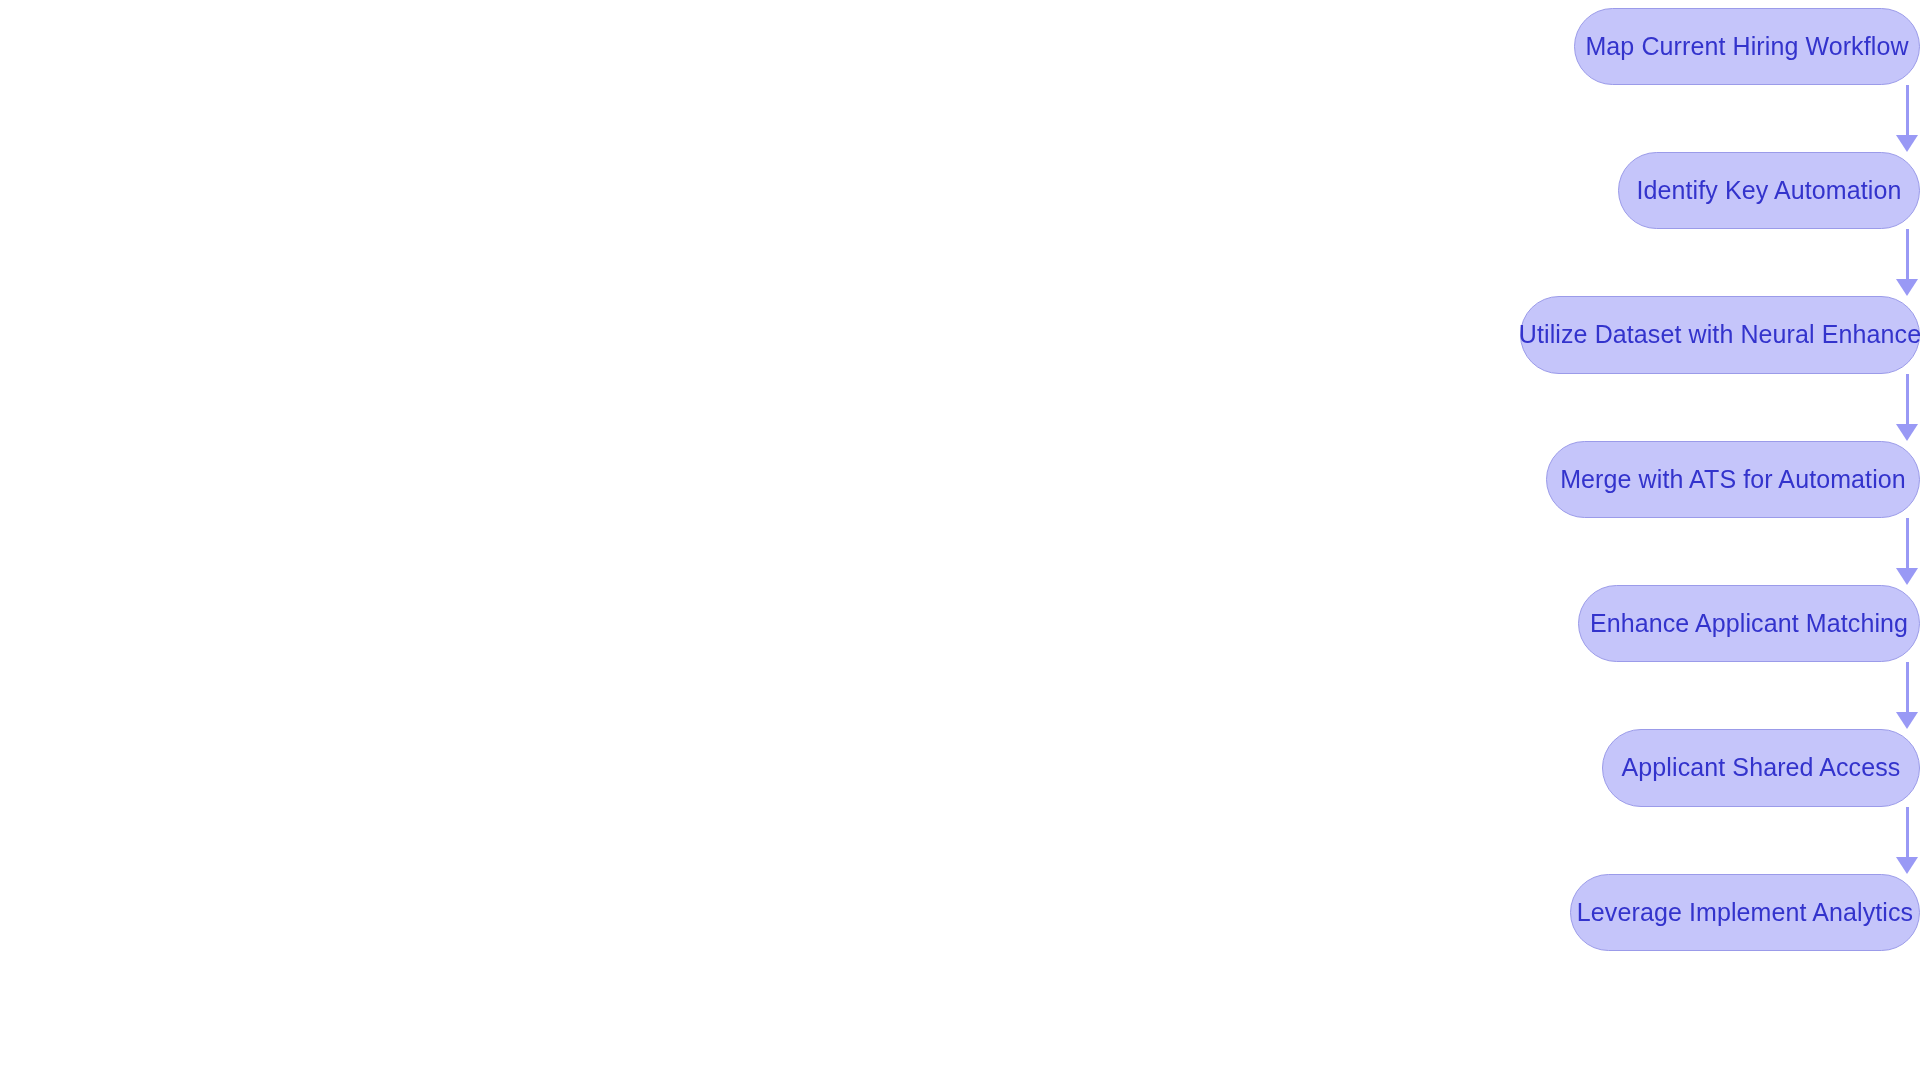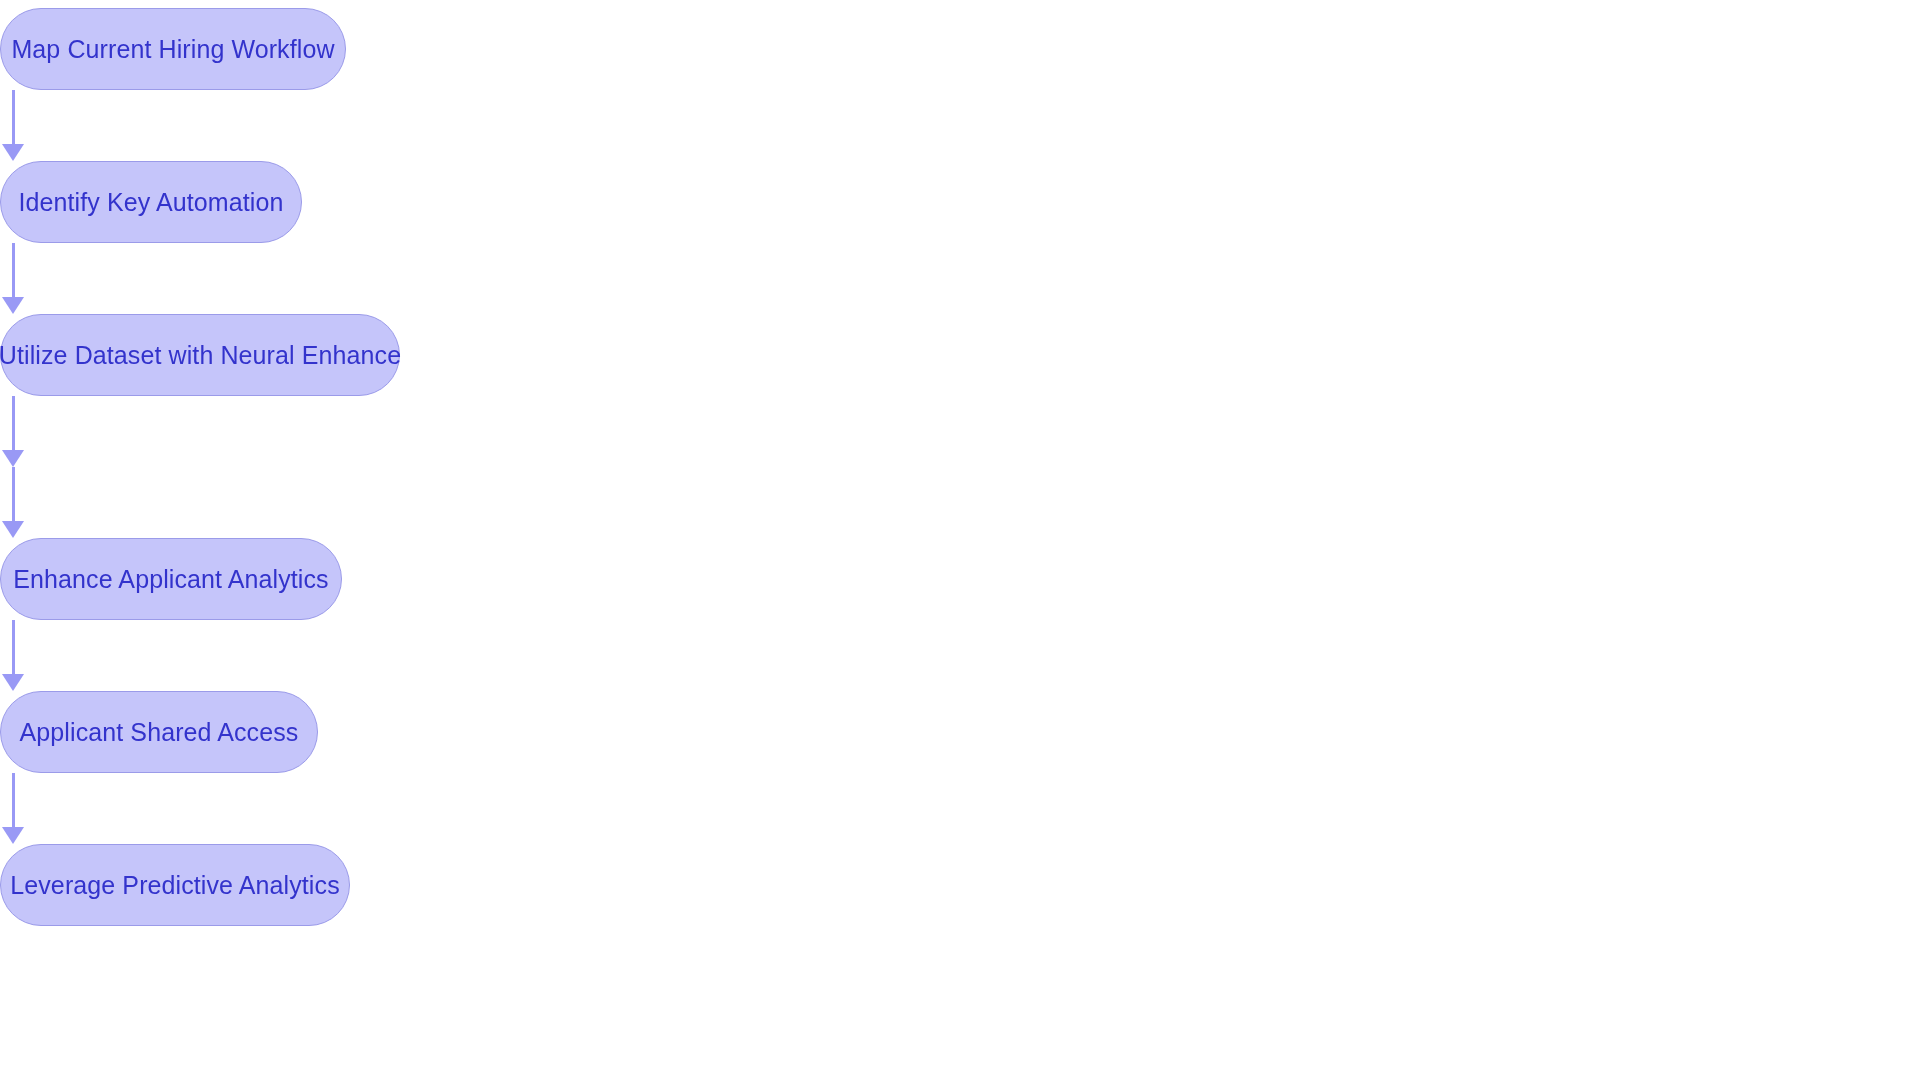--- a/index.html
+++ b/index.html
@@ -23,21 +23,21 @@
   }
 
   .flow-column {
     position: absolute;
     left: 0;
     top: 0;
     width: 1920px;
     height: 951px;
     display: flex;
     flex-direction: column;
-    align-items: flex-start;
+    align-items: flex-end;
   }
 
   .flow-node {
     box-sizing: border-box;
     background: #c5c5fa;
     border: 1.6px solid #9b9be9;
     border-radius: 999px;
     height: 82px;
     display: flex;
     align-items: center;
@@ -108,42 +108,45 @@
 
     <div class="flow-node" style="width:400px">
       <span class="flow-node-label">Utilize Dataset with Neural Enhance</span>
     </div>
 
     <div class="flow-connector">
       <div class="connector-stem"></div>
       <div class="connector-head"></div>
     </div>
 
+    <div class="flow-node" style="width:374px">
+      <span class="flow-node-label">Merge with ATS for Automation</span>
+    </div>
 
     <div class="flow-connector">
       <div class="connector-stem"></div>
       <div class="connector-head"></div>
     </div>
 
     <div class="flow-node" style="width:342px">
-      <span class="flow-node-label">Enhance Applicant Analytics</span>
+      <span class="flow-node-label">Enhance Applicant Matching</span>
     </div>
 
     <div class="flow-connector">
       <div class="connector-stem"></div>
       <div class="connector-head"></div>
     </div>
 
     <div class="flow-node" style="width:318px">
       <span class="flow-node-label">Applicant Shared Access</span>
     </div>
 
     <div class="flow-connector">
       <div class="connector-stem"></div>
       <div class="connector-head"></div>
     </div>
 
     <div class="flow-node" style="width:350px">
-      <span class="flow-node-label">Leverage Predictive Analytics</span>
+      <span class="flow-node-label">Leverage Implement Analytics</span>
     </div>
 
   </div>
 </div>
 
 </body></html>

